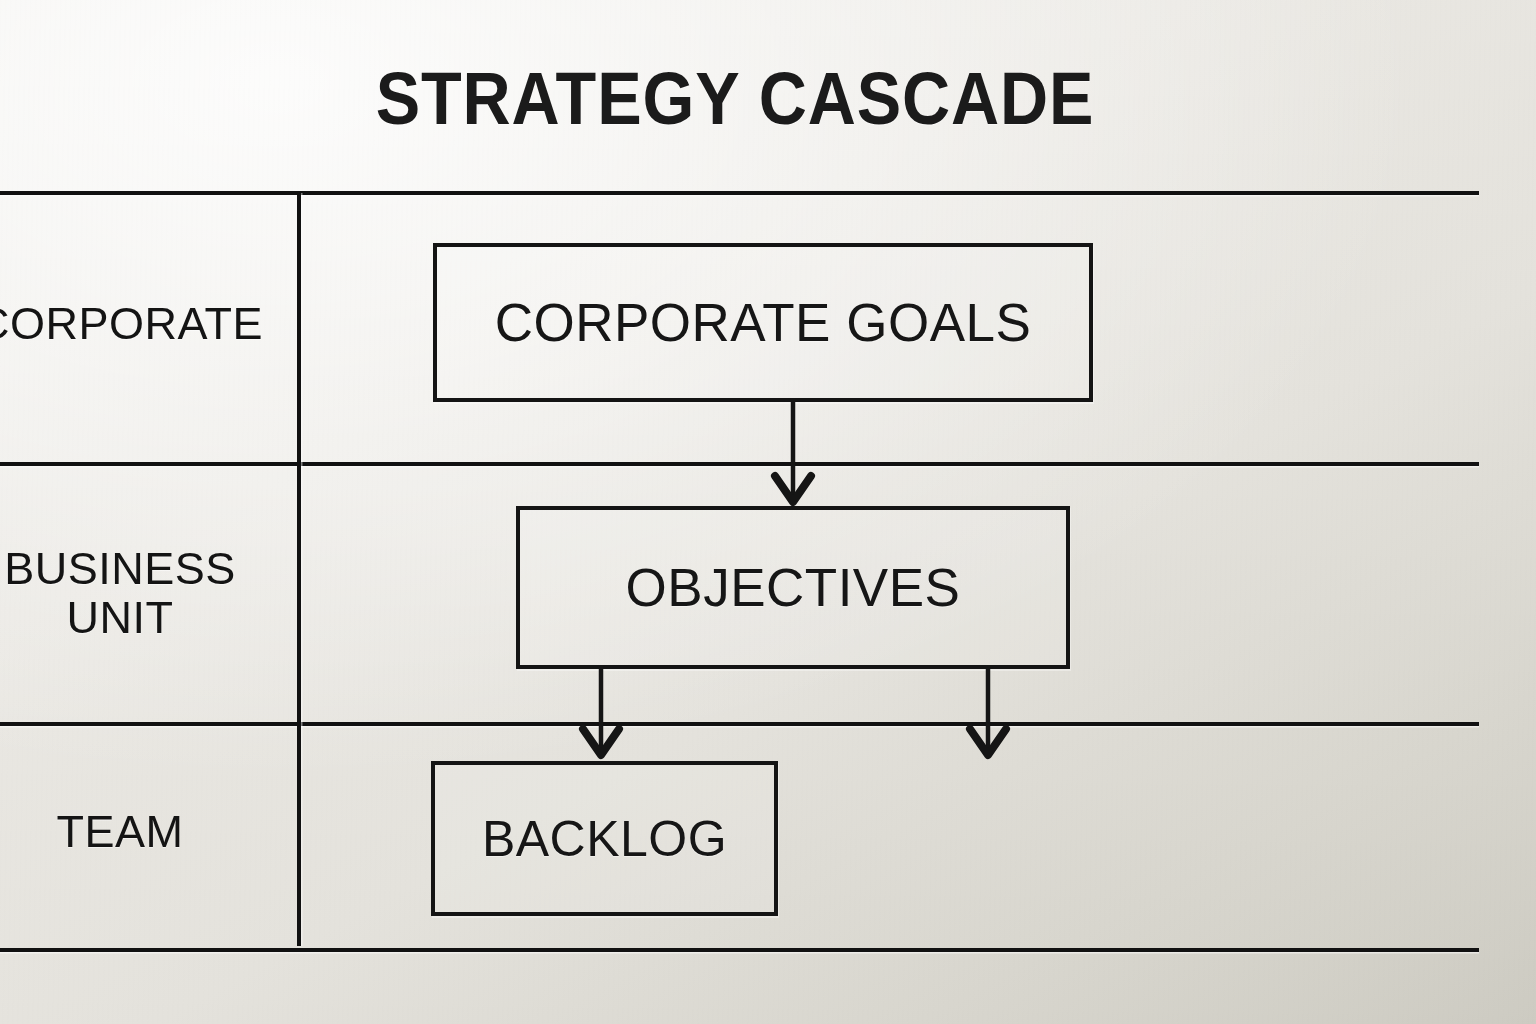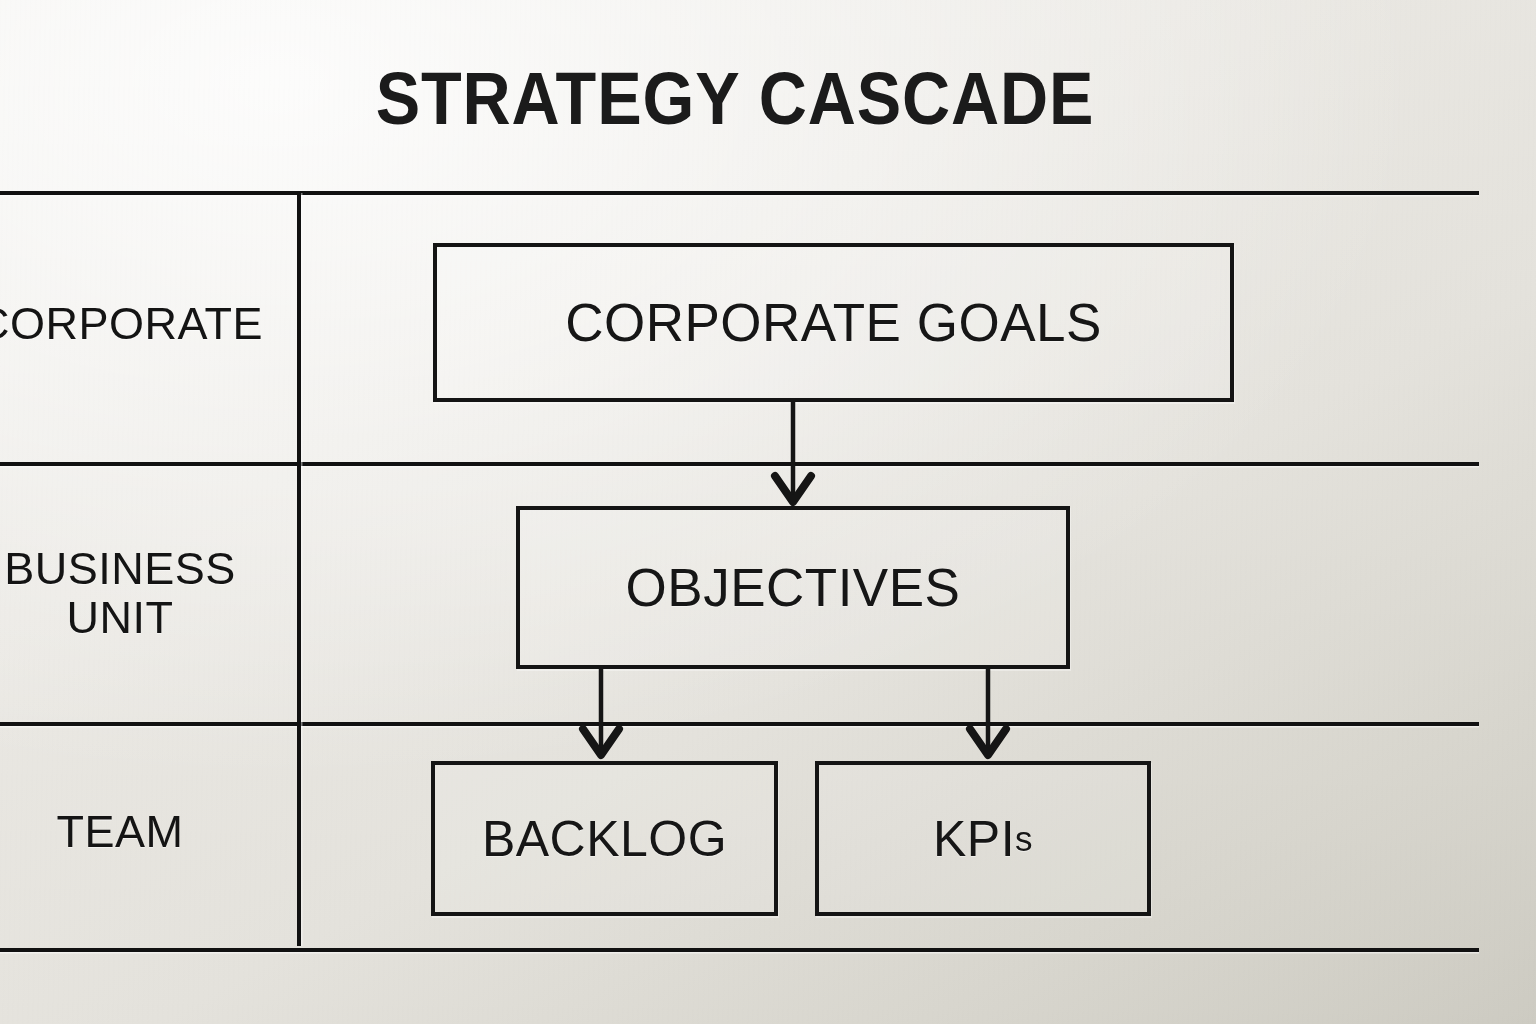--- a/index.html
+++ b/index.html
@@ -117,21 +117,21 @@
     justify-content: center;
     color: #161616;
     font-weight: 500;
     letter-spacing: 0.5px;
     text-shadow: 0 1px 0 rgba(255,255,255,0.45);
     box-shadow: 1px 2px 0 rgba(255,255,255,0.35);
   }
 
   #node-corporate-goals {
     left: 433px; top: 243px;
-    width: 801px; height: 159px;
+    width: 660px; height: 159px;
     font-size: 53px;
   }
   #node-objectives {
     left: 516px; top: 506px;
     width: 554px; height: 163px;
     font-size: 53px;
   }
   #node-backlog {
     left: 431px; top: 761px;
     width: 347px; height: 155px;
@@ -190,24 +190,20 @@
   </div>
 
   <div class="node" id="node-backlog">
     <span>BACKLOG</span>
   </div>
 
   <div class="node" id="node-objectives">
     <span>OBJECTIVES</span>
   </div>
 
-  <div class="node" id="node-kpis">
-    <span>KPI</span>
-      <span class="kpi-suffix">s</span>
-  </div>
 
   <svg class="connector" id="conn-goals-objectives" viewBox="0 0 110 112">
     <line x1="53" y1="0" x2="53" y2="102"></line>
     <polyline points="35,78 53,104 71,78"></polyline>
   </svg>
 
   <svg class="connector" id="conn-obj-backlog" viewBox="0 0 110 100">
     <line x1="53" y1="0" x2="53" y2="88"></line>
     <polyline points="35,64 53,90 71,64"></polyline>
   </svg>

